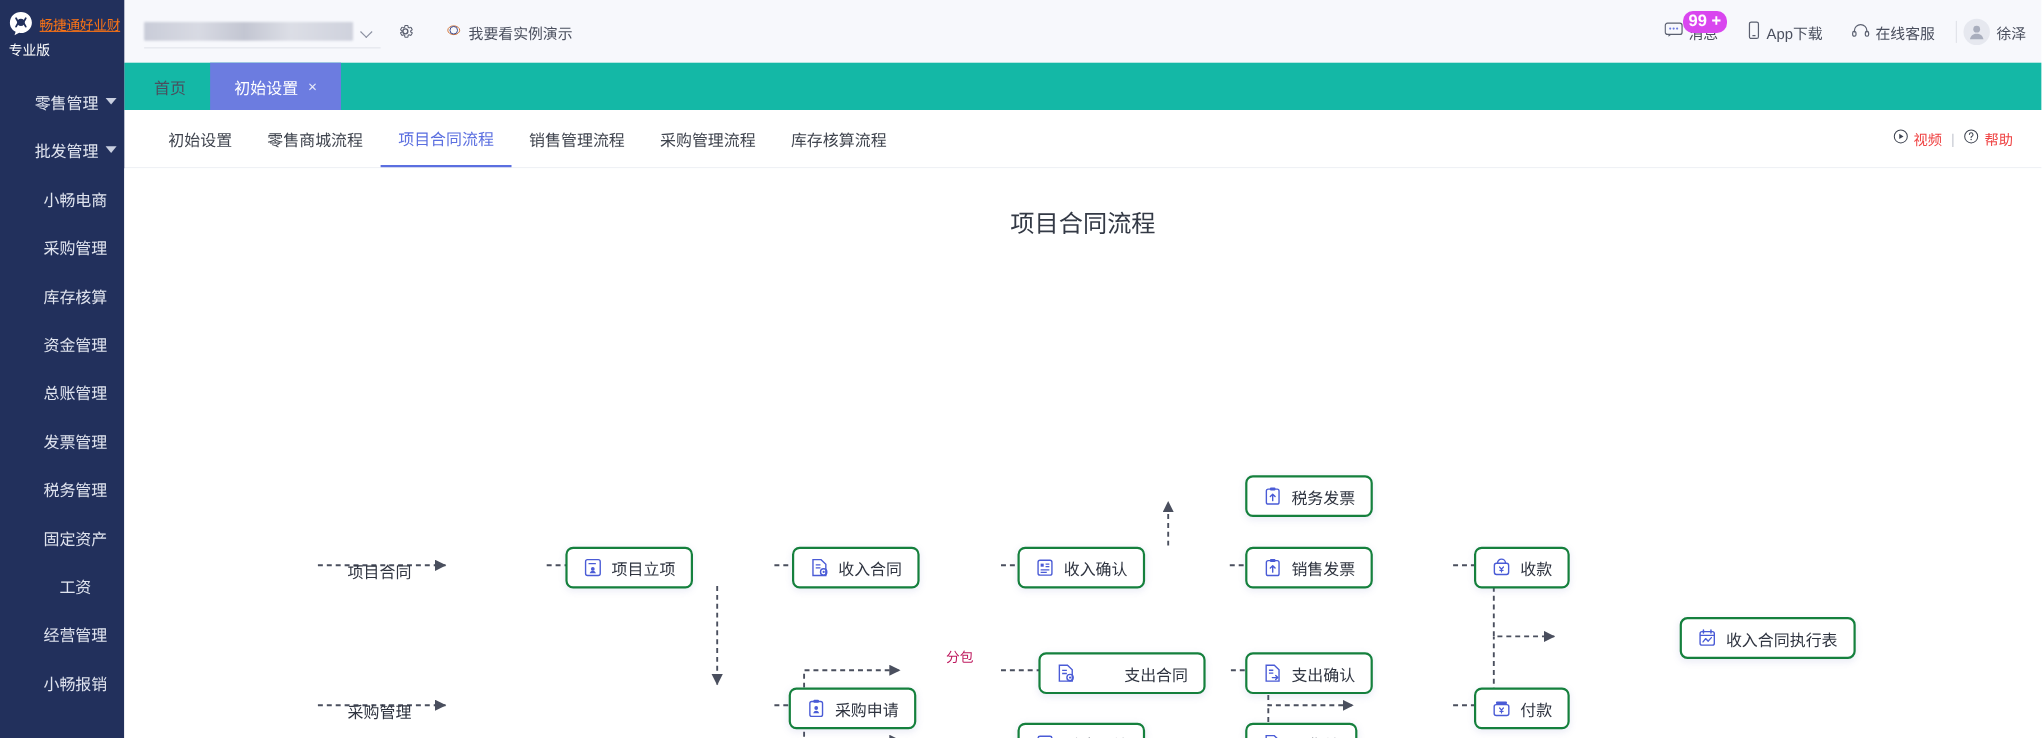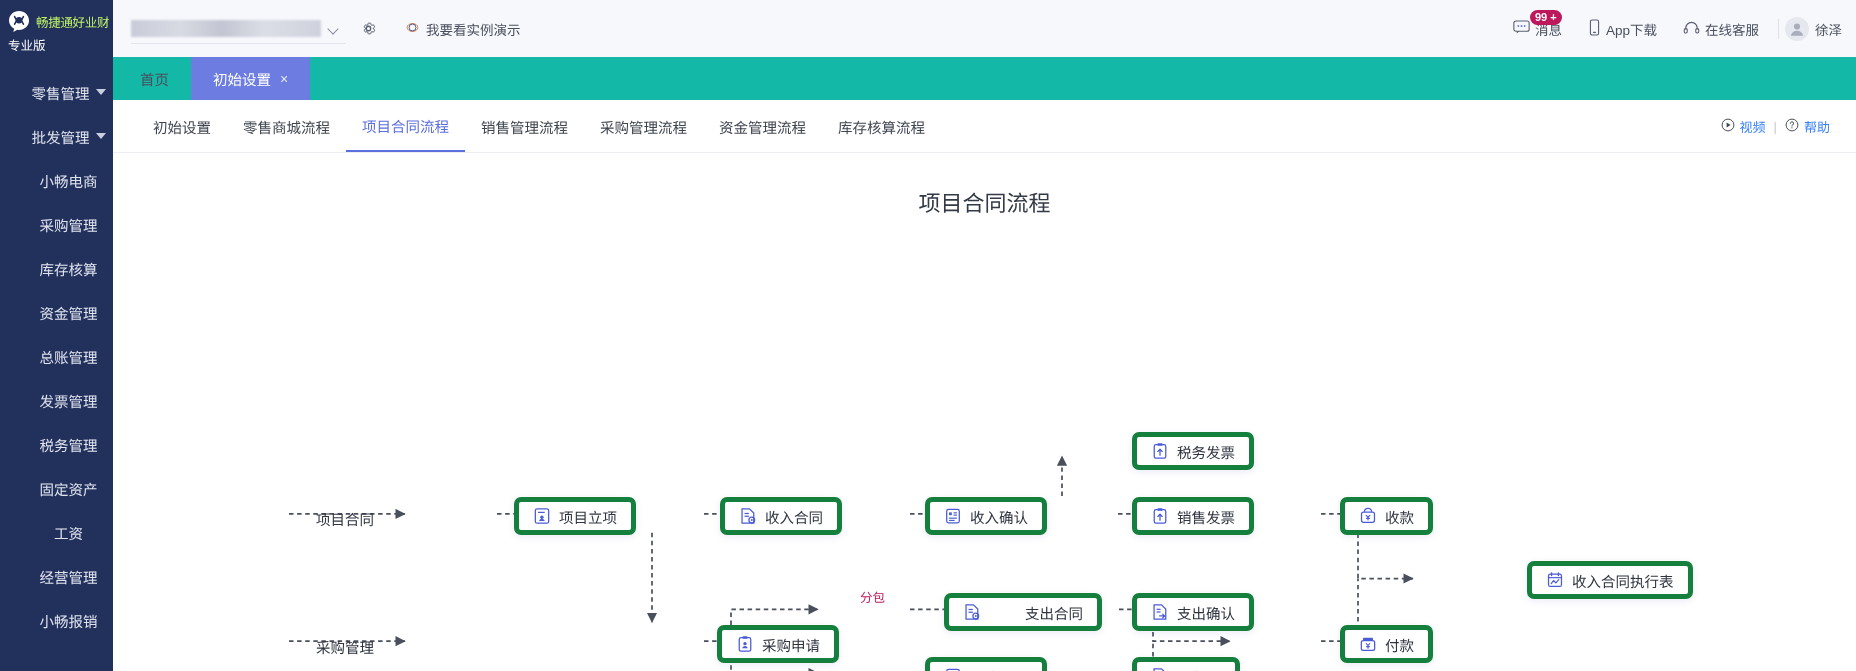--- a/index.html
+++ b/index.html
@@ -21,22 +21,23 @@
   }
   .brand {
     height: 68px;
     padding: 8px 0 0 6px;
     box-sizing: border-box;
     color: #ffffff;
   }
   .brand-row { display: flex; align-items: center; gap: 4px; }
   .brand-logo { width: 26px; height: 26px; flex: 0 0 26px; }
   .brand-name {
-    font-size: 12.5px; color: #bef264; white-space: nowrap;
+    font-size: 12.5px; color: #f97316; white-space: nowrap;
     letter-spacing: -0.3px;
+    text-decoration: underline;
   }
   .brand-sub {
     font-size: 12.5px; color: #ffffff; margin-top: 1px; padding-left: 2px;
   }
   .menu { padding-top: 2px; }
   .menu-item {
     height: 44px;
     display: flex; align-items: center; justify-content: center;
     gap: 6px;
     color: #dfe3ee;
@@ -103,22 +104,22 @@
   }
   .topbar-spacer { flex: 1 1 auto; }
   .top-actions { display: flex; align-items: center; gap: 0; }
   .top-action {
     display: flex; align-items: center; gap: 5px;
     color: #4a4f5e; font-size: 13.5px;
     padding: 0 13px; cursor: pointer; position: relative; white-space: nowrap;
   }
   .badge {
     position: absolute; top: -9px; left: 30px;
-    background: #be185d; color: #fff;
-    font-size: 11px; font-weight: bold;
+    background: #d946ef; color: #fff;
+    font-size: 15px; font-weight: bold;
     border-radius: 9px;
     padding: 1px 5px 2px 5px;
     line-height: 1.15;
     white-space: nowrap;
   }
   .vdivider { width: 1px; height: 20px; background: #dfe1e8; margin: 0 6px; }
   .avatar {
     width: 24px; height: 24px; border-radius: 50%;
     background: #e6e8ef; display: flex; align-items: center; justify-content: center;
     margin-right: 6px;
@@ -159,39 +160,39 @@
     font-size: 14.5px; color: #40454f;
     padding: 0 16px; height: 52px;
     display: flex; align-items: center;
     cursor: pointer; white-space: nowrap;
     box-sizing: border-box;
   }
   .mod.active { color: #5b6fe0; border-bottom: 2px solid #5b6fe0; font-weight: normal; }
   .modnav-spacer { flex: 1 1 auto; }
   .helper-links { display: flex; align-items: center; gap: 0; padding-right: 2px; }
   .helper {
-    display: flex; align-items: center; gap: 5px;
-    font-size: 13px; color: #3b82f6; cursor: pointer; padding: 0 8px; white-space: nowrap;
+    display: flex; align-items: flex-start; gap: 5px;
+    font-size: 13px; color: #ef4444; cursor: pointer; padding: 0 8px; white-space: nowrap;
   }
   .helper-sep { color: #c6c9d2; font-size: 13px; }
 
   
   .canvas { position: relative; flex: 1 1 auto; background: #ffffff; overflow: hidden; }
   .flow-title {
     position: absolute; left: 0; right: 0; top: 32px;
     text-align: center;
     font-size: 22px; color: #333945;
   }
   .flow-wrap { position: absolute; inset: 0; }
 
   .node {
     position: absolute;
     height: 38px;
     background: #ffffff;
-    border: 5px solid #15803d;
+    border: 2px solid #15803d;
     border-radius: 7px;
     box-shadow: 0 2px 7px rgba(110,120,190,0.14);
     display: flex; align-items: center;
     gap: 8px;
     padding: 0 14px;
     box-sizing: border-box;
     font-size: 14.5px;
     color: #2f3440;
     white-space: nowrap;
     cursor: pointer;
@@ -368,23 +369,20 @@
       <div class="mod active">
           <span>项目合同流程</span>
         </div>
       <div class="mod">
           <span>销售管理流程</span>
         </div>
       <div class="mod">
           <span>采购管理流程</span>
         </div>
       <div class="mod">
-          <span>资金管理流程</span>
-        </div>
-      <div class="mod">
           <span>库存核算流程</span>
         </div>
 
       <div class="modnav-spacer"></div>
 
       <div class="helper-links">
         <div class="helper">
           <span>
             <svg viewBox="0 0 18 18" width="14" height="14" aria-hidden="true">
               <circle cx="9" cy="9" r="7.6" fill="none" stroke="#3d4350" stroke-width="1.2"></circle>

